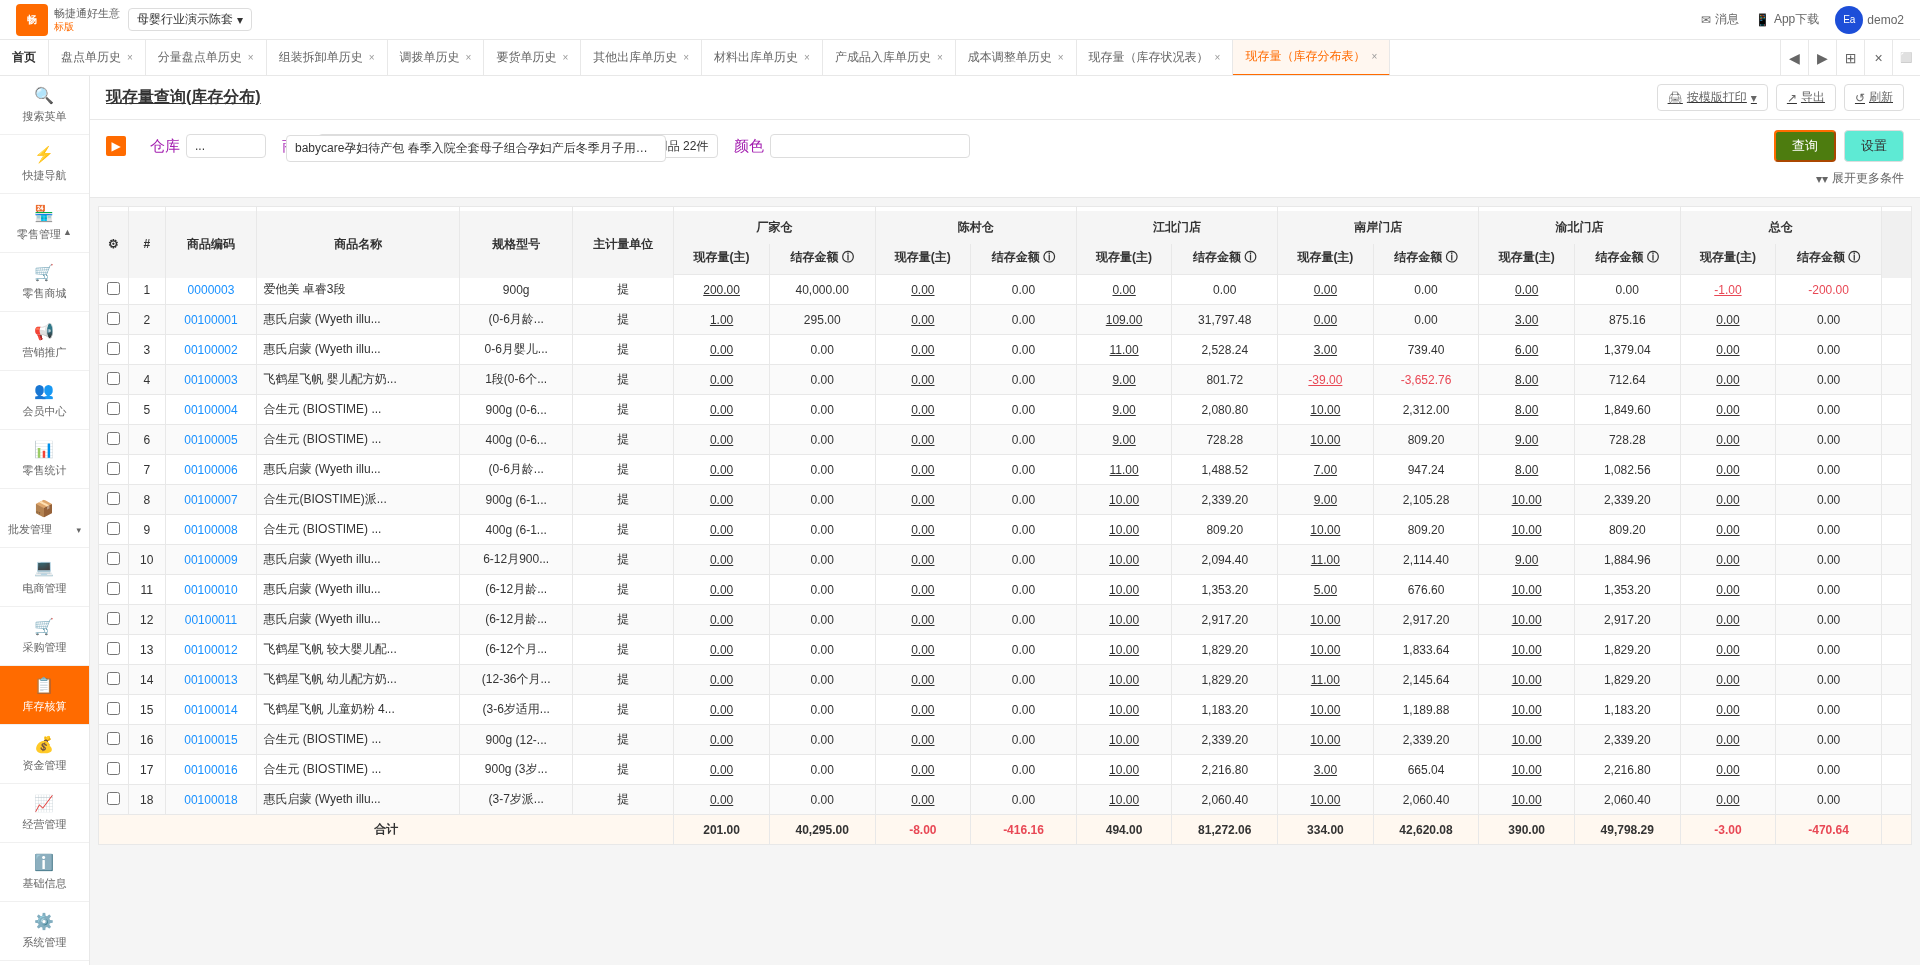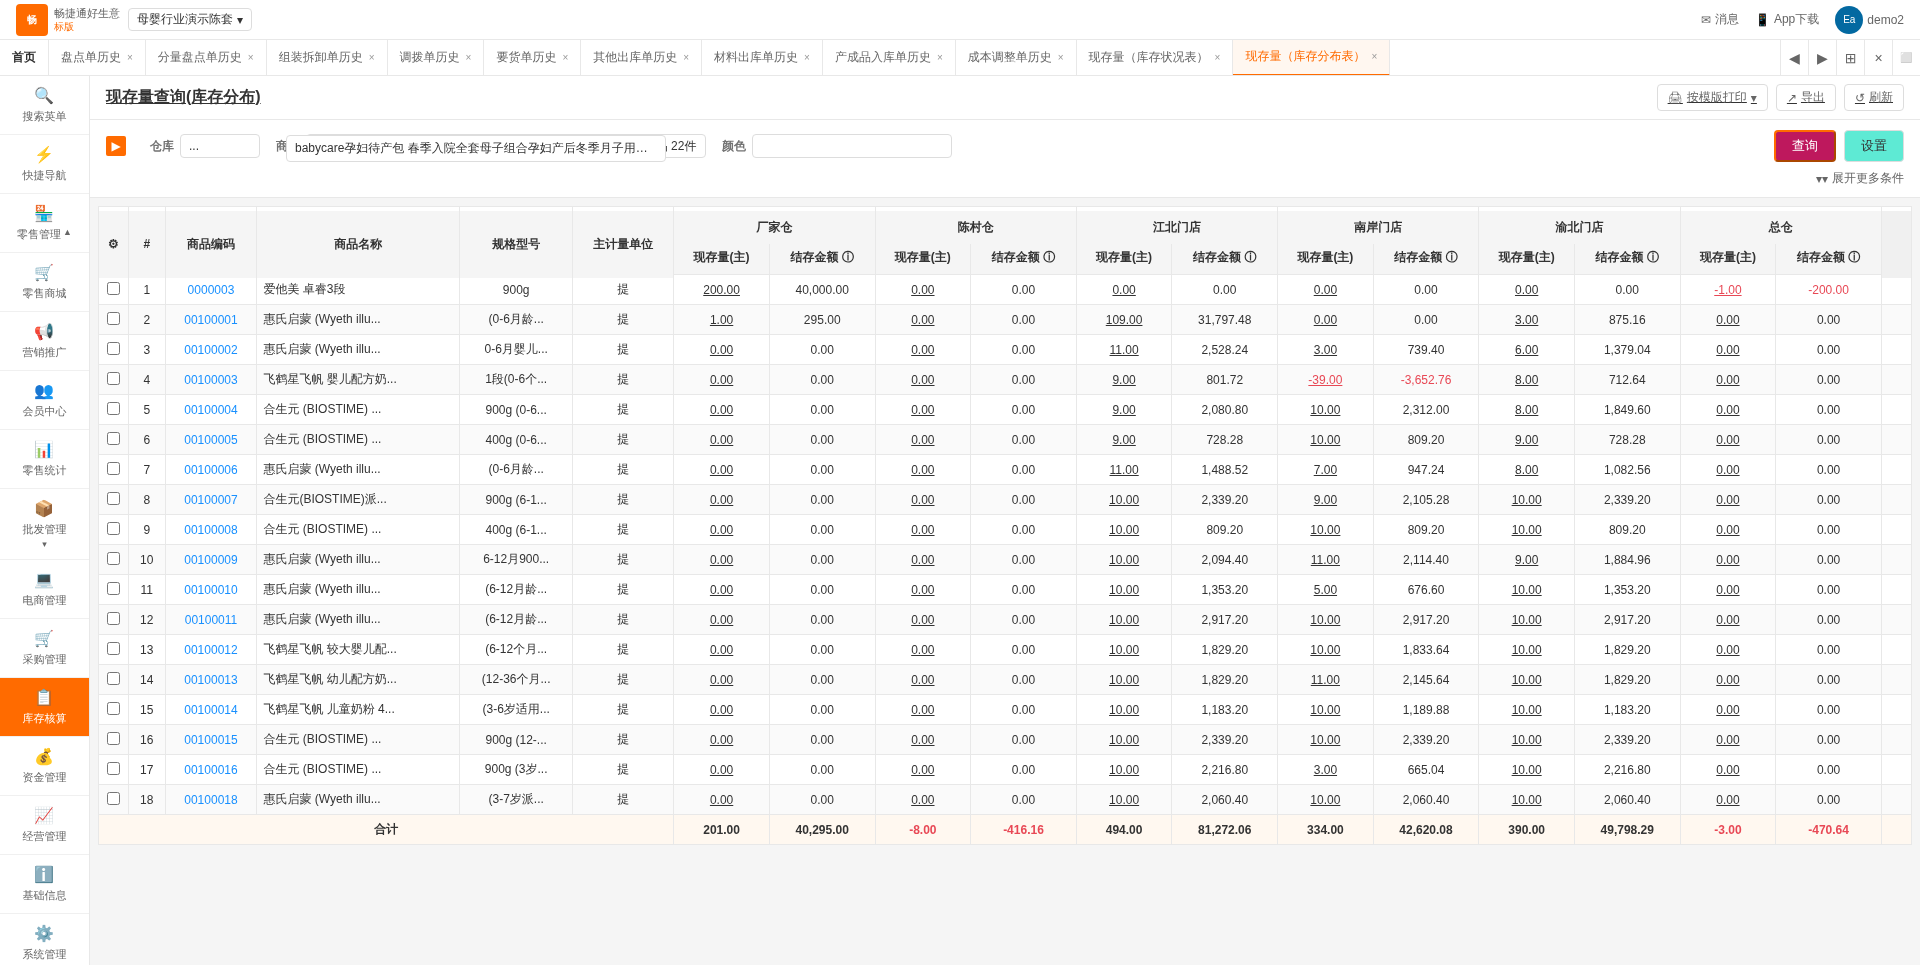--- a/index.html
+++ b/index.html
@@ -7,21 +7,21 @@
     
     
     .top-bar { height: 40px; background: #fff; display: flex; align-items: center; justify-content: space-between; padding: 0 16px; border-bottom: 1px solid #e8e8e8; }
     .top-bar-left { display: flex; align-items: center; gap: 8px; }
     .logo-area { display: flex; align-items: center; gap: 6px; }
     .logo-icon { width: 32px; height: 32px; background: #ff6b00; border-radius: 4px; display: flex; align-items: center; justify-content: center; color: white; font-size: 10px; font-weight: bold; }
     .logo-text { font-size: 11px; color: #666; line-height: 1.3; }
     .industry-selector { display: flex; align-items: center; gap: 4px; border: 1px solid #ddd; border-radius: 4px; padding: 2px 8px; cursor: pointer; color: #333; font-size: 12px; }
     .top-bar-right { display: flex; align-items: center; gap: 16px; }
     .top-right-item { display: flex; align-items: center; gap: 4px; cursor: pointer; color: #666; font-size: 12px; }
-    .avatar { width: 28px; height: 28px; border-radius: 50%; background: #0369a1; display: flex; align-items: center; justify-content: center; color: white; font-size: 11px; }
+    .avatar { width: 28px; height: 28px; border-radius: 50%; background: #1d4ed8; display: flex; align-items: center; justify-content: center; color: white; font-size: 11px; }
 
     
     .nav-tabs { height: 36px; background: #fff; display: flex; align-items: center; border-bottom: 1px solid #e8e8e8; overflow: hidden; position: relative; }
     .nav-tab { height: 36px; display: flex; align-items: center; padding: 0 12px; font-size: 12px; cursor: pointer; white-space: nowrap; border-right: 1px solid #e8e8e8; color: #666; gap: 6px; flex-shrink: 0; }
     .nav-tab:first-child { color: #333; font-weight: bold; }
     .nav-tab.active { background: #fff7f0; color: #ff6b00; border-bottom: 2px solid #ff6b00; }
     .nav-tab .close-x { color: #999; font-size: 10px; cursor: pointer; }
     .nav-arrows { display: flex; align-items: center; margin-left: auto; }
     .nav-arrow-btn { width: 28px; height: 36px; display: flex; align-items: center; justify-content: center; cursor: pointer; border-left: 1px solid #e8e8e8; color: #666; font-size: 14px; }
 
@@ -35,28 +35,28 @@
     .sidebar-item-icon { font-size: 16px; margin-bottom: 4px; }
 
     
     .content { flex: 1; display: flex; flex-direction: column; overflow: hidden; background: #f5f5f5; }
 
     
     .page-header { background: #fff; padding: 8px 16px; border-bottom: 1px solid #e8e8e8; display: flex; align-items: center; justify-content: space-between; text-decoration: underline; }
     .page-title { font-size: 16px; font-weight: bold; color: #333; }
     .page-actions { display: flex; align-items: center; gap: 8px; }
     .action-btn { display: flex; align-items: center; gap: 4px; padding: 4px 10px; border: 1px solid #ddd; border-radius: 4px; cursor: pointer; color: #666; font-size: 12px; background: white; }
-    .btn-primary { background: #be185d; color: white; border-color: #ff6b00; border-radius: 4px; padding: 5px 16px; cursor: pointer; font-size: 13px; }
+    .btn-primary { background: #4d7c0f; color: white; border-color: #ff6b00; border-radius: 4px; padding: 5px 16px; cursor: pointer; font-size: 13px; }
     .btn-default { background: #5eead4; color: #333; border: 1px solid #ddd; border-radius: 4px; padding: 5px 16px; cursor: pointer; font-size: 13px; }
 
     
     .filter-area { background: #fff; padding: 10px 16px; border-bottom: 1px solid #e8e8e8; }
     .filter-row { display: flex; align-items: center; gap: 16px; flex-wrap: wrap; }
     .filter-item { display: flex; align-items: center; gap: 6px; }
-    .filter-label { color: #737373; font-size: 12px; white-space: nowrap; font-weight: bold; }
+    .filter-label { color: #a21caf; font-size: 15px; white-space: nowrap; }
     .filter-input { border: 1px solid #ddd; border-radius: 4px; padding: 4px 8px; font-size: 12px; color: #333; background: white; min-width: 80px; }
     .filter-input-long { min-width: 300px; max-width: 400px; }
     .filter-input-color { min-width: 200px; }
     .filter-more { color: #666; font-size: 12px; cursor: pointer; display: flex; align-items: center; gap: 4px; margin-left: 8px; }
     .filter-btns { display: flex; gap: 8px; margin-left: auto; }
 
     
     .table-container { flex: 1; overflow: auto; padding: 8px; }
     .data-table { width: 100%; border-collapse: collapse; background: white; font-size: 12px; }
     .data-table th { background: #f5f5f5; padding: 8px 6px; text-align: center; border: 1px solid #e8e8e8; font-weight: bold; color: #333; white-space: nowrap; position: sticky; top: 4px; z-index: 2; }
@@ -197,21 +197,21 @@
     <div class="sidebar-item">
       <div class="sidebar-item-icon">👥</div>
       <div>会员中心</div>
     </div>
     <div class="sidebar-item">
       <div class="sidebar-item-icon">📊</div>
       <div>零售统计</div>
     </div>
     <div class="sidebar-item">
       <div class="sidebar-item-icon">📦</div>
-      <div style="display:flex;align-items:center;justify-content:space-between;gap:2px;flex-direction:column;">
+      <div style="display:flex;align-items:center;justify-content:space-between;gap:2px;">
         <span>批发管理</span>
         <span style="font-size:9px;">▾</span>
       </div>
     </div>
     <div class="sidebar-item">
       <div class="sidebar-item-icon">💻</div>
       <div>电商管理</div>
     </div>
     <div class="sidebar-item">
       <div class="sidebar-item-icon">🛒</div>

